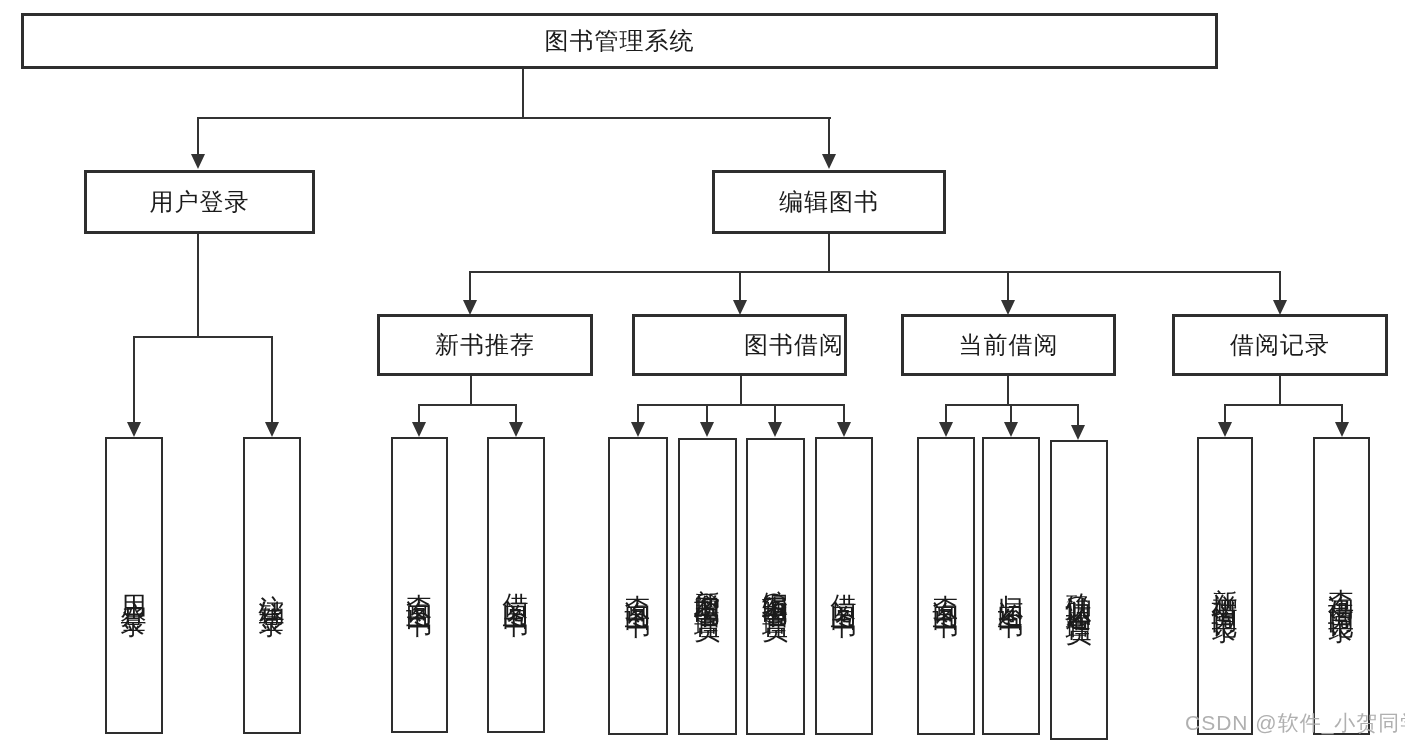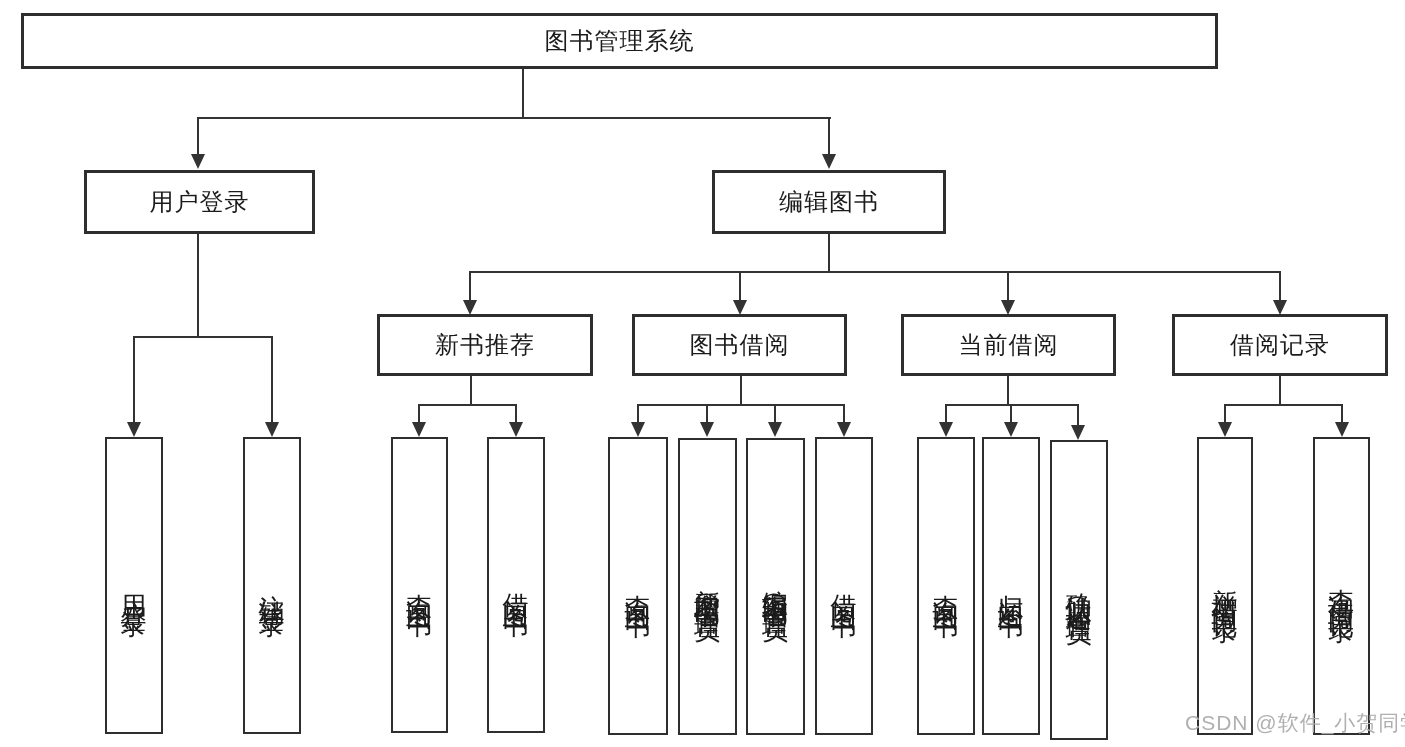--- a/index.html
+++ b/index.html
@@ -100,21 +100,21 @@
   <div class="v" style="left:739px; top:271px; height:31px;"></div>
   <div class="ah" style="left:733px; top:300px;"></div>
   <div class="v" style="left:1007px; top:271px; height:31px;"></div>
   <div class="ah" style="left:1001px; top:300px;"></div>
   <div class="v" style="left:1279px; top:271px; height:31px;"></div>
   <div class="ah" style="left:1273px; top:300px;"></div>
 
   <div class="box" style="left:377px; top:314px; width:216px; height:62px;">
     <span>新书推荐</span>
   </div>
-  <div class="box" style="left:632px; top:314px; width:215px; height:62px;">
+  <div class="box" style="left:632px; top:314px; width:215px; height:62px;justify-content:flex-end;">
     <span>图书借阅</span>
   </div>
   <div class="box" style="left:901px; top:314px; width:215px; height:62px;">
     <span>当前借阅</span>
   </div>
   <div class="box" style="left:1172px; top:314px; width:216px; height:62px;">
     <span>借阅记录</span>
   </div>
 
   <div class="v" style="left:470px; top:376px; height:30px;"></div>

